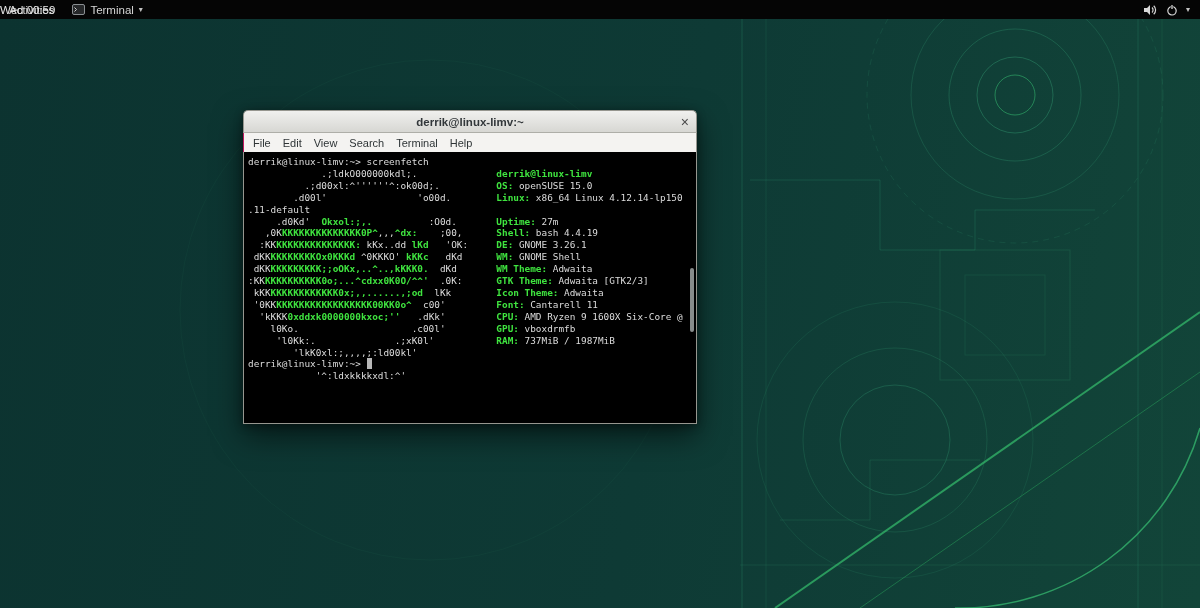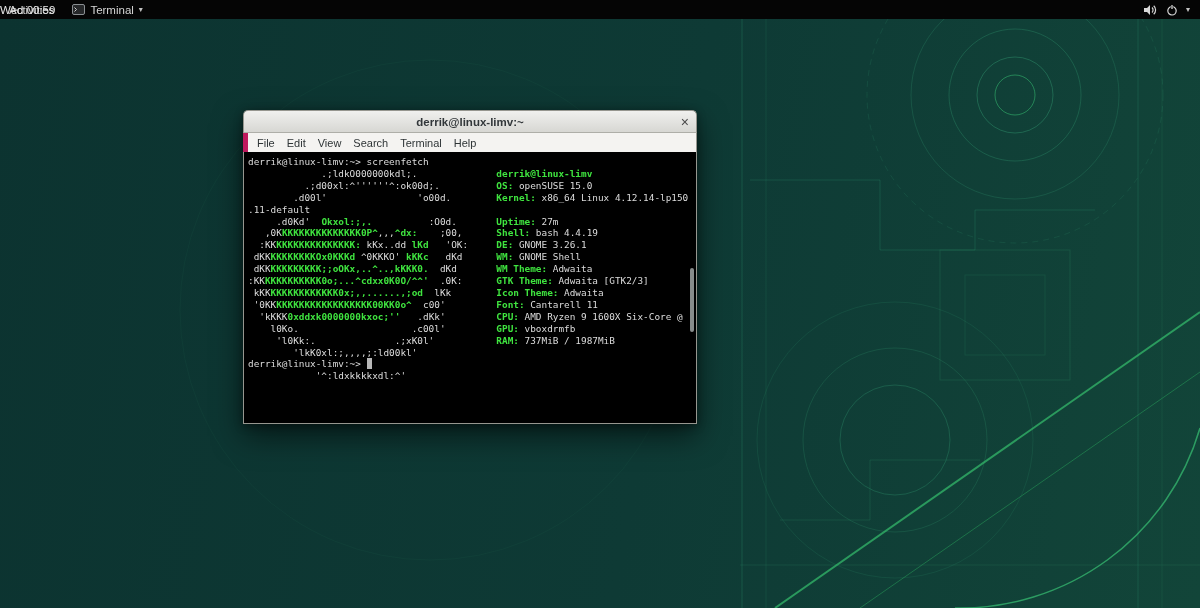--- a/index.html
+++ b/index.html
@@ -20,21 +20,21 @@
 
   
   .window { position:absolute; left:243px; top:110px; width:454px; height:314px; z-index:5;
     box-shadow:0 12px 30px rgba(0,0,0,.55), 0 2px 8px rgba(0,0,0,.4); border-radius:5px 5px 0 0; }
   .titlebar { height:23px; background:linear-gradient(#f0f0ee,#d7d7d3);
     border:1px solid #96968f; border-bottom:1px solid #aeaea8; border-radius:5px 5px 0 0;
     display:flex; align-items:center; justify-content:center; position:relative;
     font-size:11.5px; font-weight:bold; color:#32373a; }
   .close { position:absolute; right:7px; top:0; bottom:0; display:flex; align-items:center;
     color:#4a4a4a; font-size:14px; font-weight:normal; cursor:default; }
-  .menubar { height:19px; background:#f4f3f1; border-left:5px solid #be185d; border-right:1px solid #96968f;
+  .menubar { height:19px; background:#f4f3f1; border-left:1px solid #be185d; border-right:1px solid #96968f;
     display:flex; align-items:center; font-size:11px; color:#2e3436; padding:0 3px; }
   .menubar span { padding:0 6px; cursor:default; }
   .termbody { position:absolute; top:42px; bottom:0; left:0; right:0; background:#000;
     border:1px solid #96968f; border-top:none; padding:4px 17px 3px 4px;
     font-family:"DejaVu Sans Mono", monospace; font-size:9.4px; line-height:11.9px;
     color:#dcdcdc; overflow:hidden; }
   .tline { white-space:pre; }
   .art { display:inline-block; white-space:pre; width:44ch; }
   .c-w { color:#dcdcdc; }
   .c-g { color:#3fe43f; font-weight:bold; }
@@ -111,21 +111,21 @@
     <span>Edit</span>
     <span>View</span>
     <span>Search</span>
     <span>Terminal</span>
     <span>Help</span>
   </div>
   <div class="termbody">
       <div class="tline"><span class="art"><span class="c-w">derrik@linux-limv:~&gt; screenfetch</span></span></div>
       <div class="tline"><span class="art"><span class="c-w">             .;ldkO000000kdl;.</span></span><span><span class="c-g">derrik@linux-limv</span></span></div>
       <div class="tline"><span class="art"><span class="c-w">          .;d00xl:^''''''^:ok00d;.</span></span><span><span class="c-g">OS:</span><span class="c-w"> openSUSE 15.0</span></span></div>
-      <div class="tline"><span class="art"><span class="c-w">        .d00l'                'o00d.</span></span><span><span class="c-g">Kernel:</span><span class="c-w"> x86_64 Linux 4.12.14-lp150</span></span></div>
+      <div class="tline"><span class="art"><span class="c-w">        .d00l'                'o00d.</span></span><span><span class="c-g">Linux:</span><span class="c-w"> x86_64 Linux 4.12.14-lp150</span></span></div>
       <div class="tline"><span class="art"><span class="c-w">.11-default</span></span></div>
       <div class="tline"><span class="art"><span class="c-w">     .d0Kd'</span><span class="c-g">  Okxol:;,.</span><span class="c-w">          :O0d.</span></span><span><span class="c-g">Uptime:</span><span class="c-w"> 27m</span></span></div>
       <div class="tline"><span class="art"><span class="c-w">   ,0K</span><span class="c-g">KKKKKKKKKKKKKK0P^</span><span class="c-w">,,,</span><span class="c-g">^dx:</span><span class="c-w">    ;00,</span></span><span><span class="c-g">Shell:</span><span class="c-w"> bash 4.4.19</span></span></div>
       <div class="tline"><span class="art"><span class="c-w">  :KK</span><span class="c-g">KKKKKKKKKKKKKK:</span><span class="c-w"> kKx..dd</span><span class="c-g"> lKd</span><span class="c-w">   'OK:</span></span><span><span class="c-g">DE:</span><span class="c-w"> GNOME 3.26.1</span></span></div>
       <div class="tline"><span class="art"><span class="c-w"> dKK</span><span class="c-g">KKKKKKKKOx0KKKd</span><span class="c-w"> ^0KKKO'</span><span class="c-g"> kKKc</span><span class="c-w">   dKd</span></span><span><span class="c-g">WM:</span><span class="c-w"> GNOME Shell</span></span></div>
       <div class="tline"><span class="art"><span class="c-w"> dKK</span><span class="c-g">KKKKKKKKK;;oOKx,..^..,kKKK0.</span><span class="c-w">  dKd</span></span><span><span class="c-g">WM Theme:</span><span class="c-w"> Adwaita</span></span></div>
       <div class="tline"><span class="art"><span class="c-w">:KK</span><span class="c-g">KKKKKKKKKK0o;...^cdxx0K0O/^^'</span><span class="c-w">  .0K:</span></span><span><span class="c-g">GTK Theme:</span><span class="c-w"> Adwaita [GTK2/3]</span></span></div>
       <div class="tline"><span class="art"><span class="c-w"> kKK</span><span class="c-g">KKKKKKKKKKKK0x;,,......,;od</span><span class="c-w">  lKk</span></span><span><span class="c-g">Icon Theme:</span><span class="c-w"> Adwaita</span></span></div>
       <div class="tline"><span class="art"><span class="c-w"> '0KK</span><span class="c-g">KKKKKKKKKKKKKKKKK00KK0o^</span><span class="c-w">  c00'</span></span><span><span class="c-g">Font:</span><span class="c-w"> Cantarell 11</span></span></div>
       <div class="tline"><span class="art"><span class="c-w">  'kKKK</span><span class="c-g">0xddxk0000000kxoc;''</span><span class="c-w">   .dKk'</span></span><span><span class="c-g">CPU:</span><span class="c-w"> AMD Ryzen 9 1600X Six-Core @</span></span></div>

